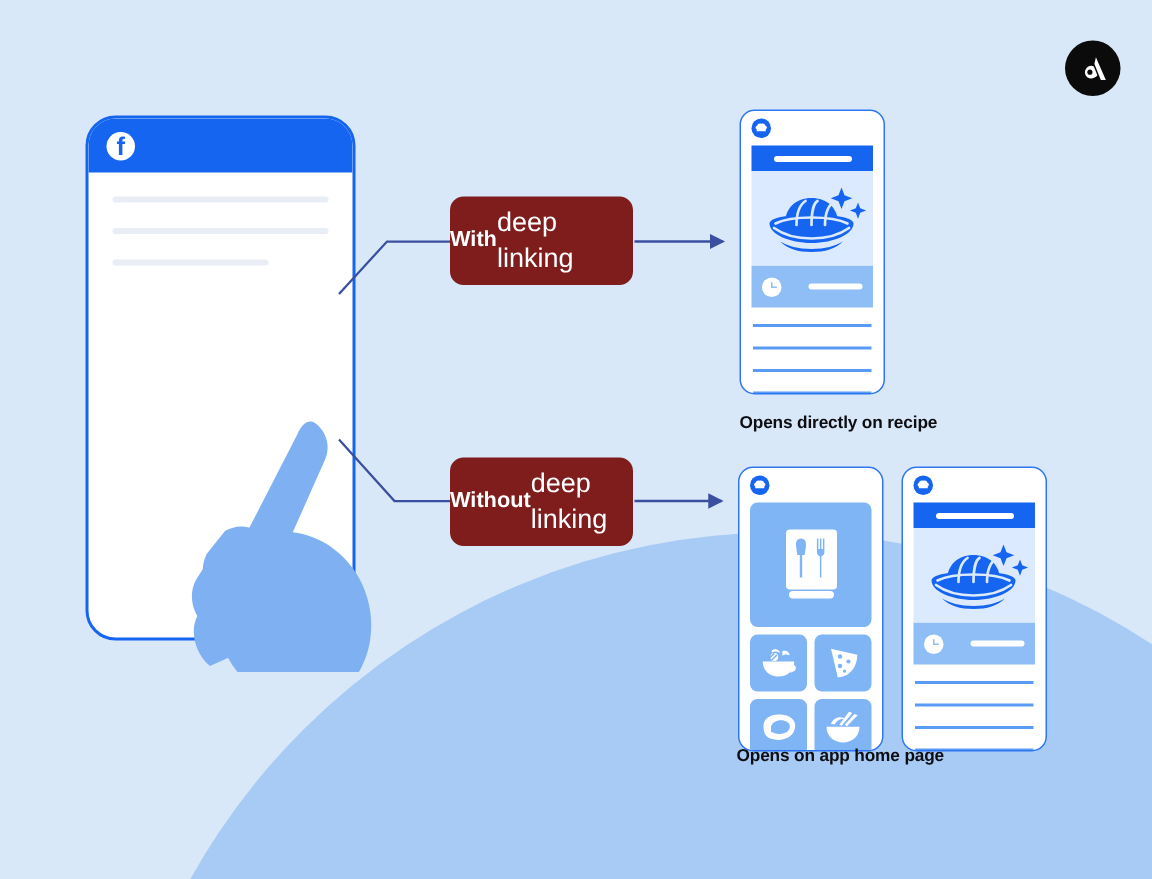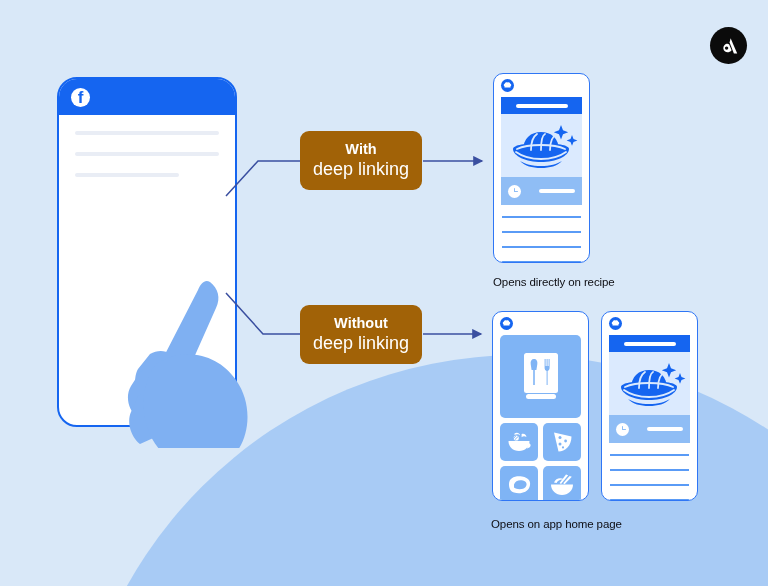--- a/index.html
+++ b/index.html
@@ -125,25 +125,24 @@
     left: 126px;
     top: 268px;
     width: 150px;
     height: 180px;
   }
   
   .label-box {
     position: absolute;
     width: 122px;
     height: 59px;
-    background: #a16207;
+    background: #7f1d1d;
     border-radius: 9px;
     color: #ffffff;
     display: flex;
-    flex-direction: column;
     align-items: center;
     justify-content: center;
     line-height: 1.28;
   }
   .label-box .l1 { font-size: 14.5px; font-weight: bold; }
   .label-box .l2 { font-size: 18px; font-weight: normal; }
   #label-with { left: 300px; top: 131px; }
   #label-without { left: 300px; top: 305px; align-items: center; }
   
   .connectors {
@@ -257,27 +256,27 @@
     background: #7fb4f5;
     border-radius: 5px;
     display: flex;
     align-items: center;
     justify-content: center;
   }
   
   .caption {
     position: absolute;
     font-size: 11.5px;
-    font-weight: normal;
+    font-weight: bold;
     color: #0d0d12;
     letter-spacing: -0.1px;
     white-space: nowrap;
   }
   #caption-recipe { left: 493px; top: 276px; }
-  #caption-home   { left: 491px; top: 518px; }
+  #caption-home   { left: 491px; top: 498px; }
 </style>
 </head>
 <body>
 
 <div id="canvas">
 
   <div class="bg-arc"></div>
 
   <div class="brand-logo">
     <svg width="24" height="24" viewBox="0 0 24 24">

